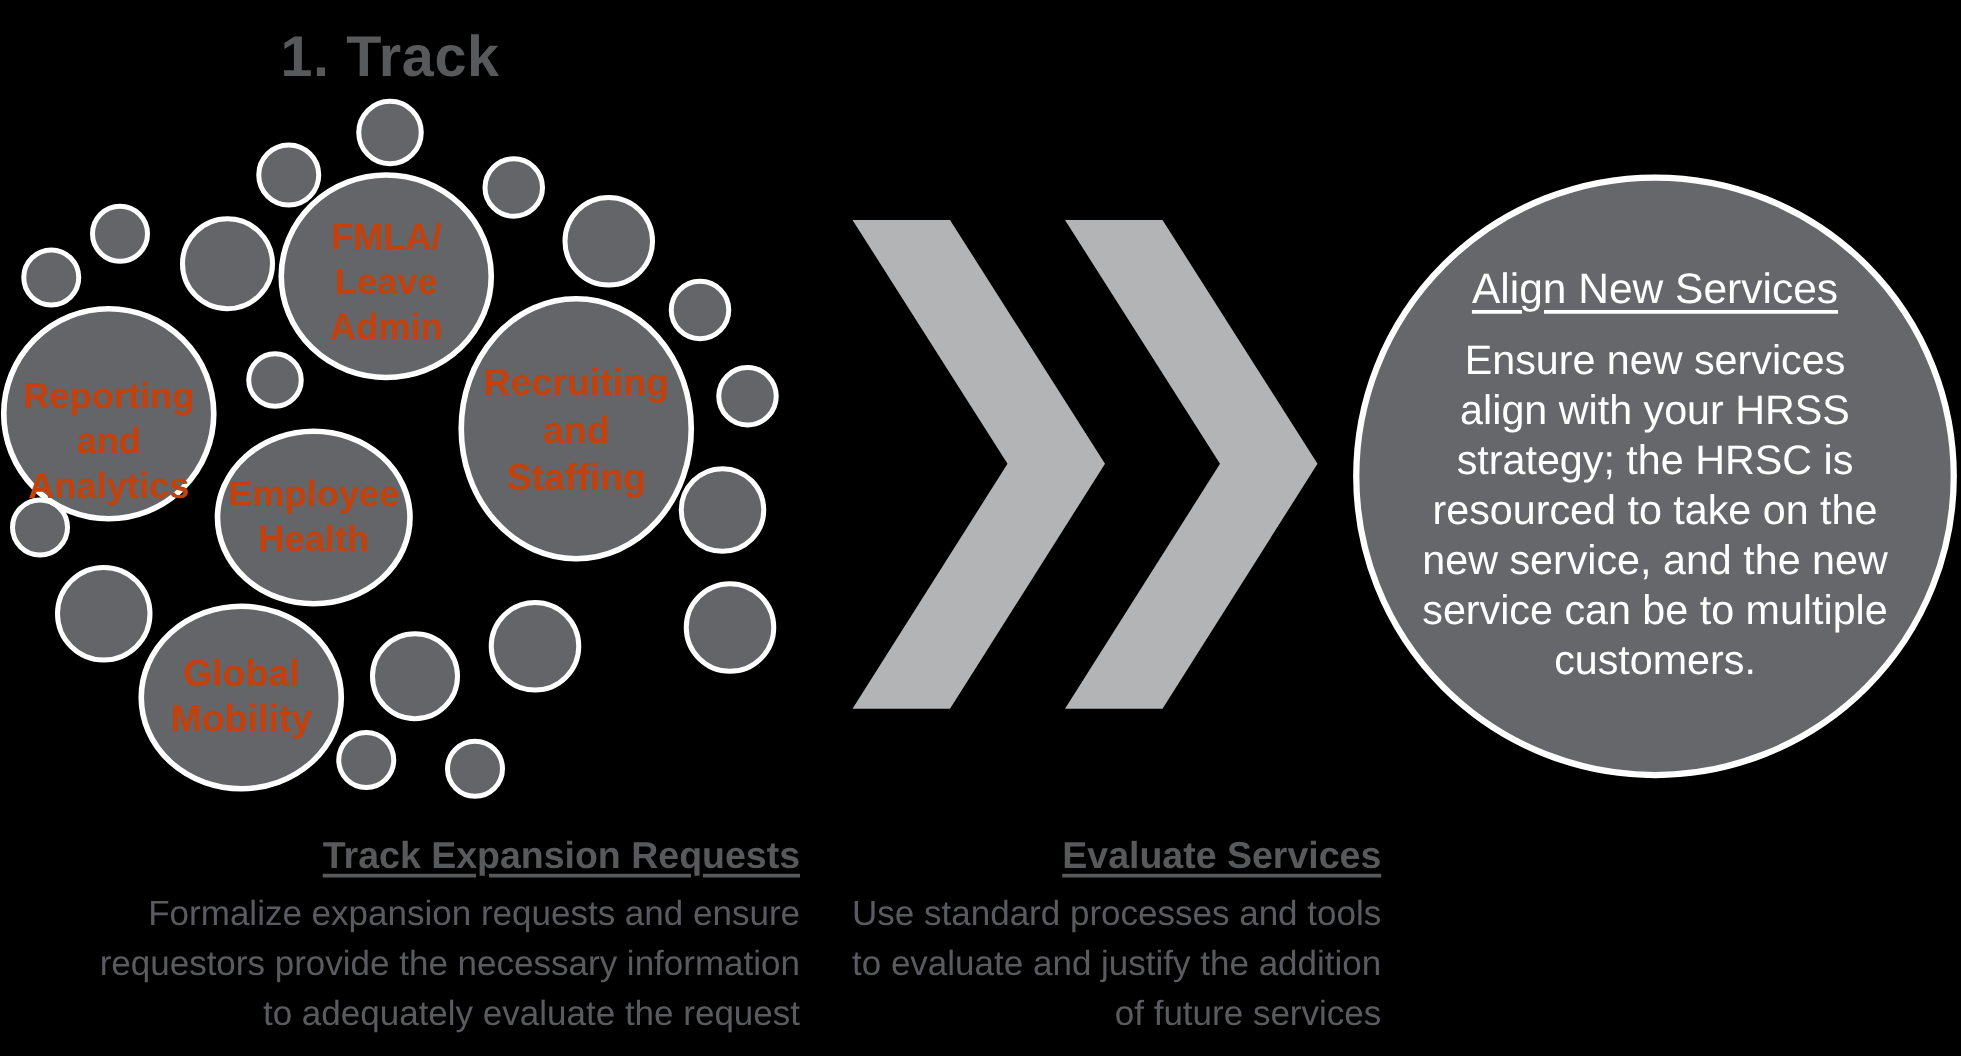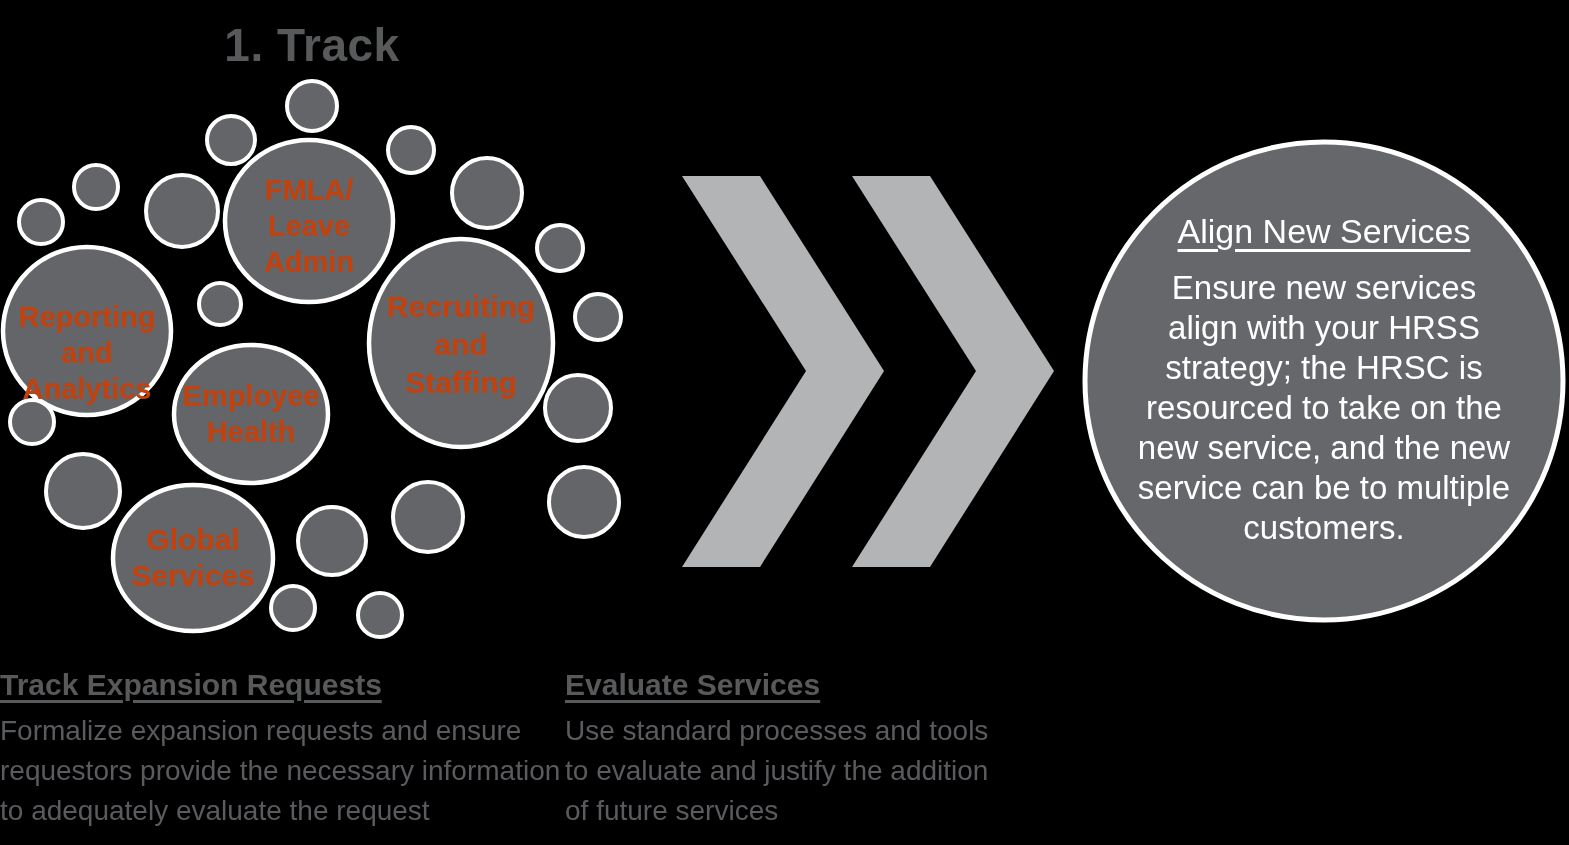--- a/index.html
+++ b/index.html
@@ -63,21 +63,21 @@
   }
   #label-fmla      { left: 309px; top: 226px; font-size: 29px; line-height: 36px; }
   #label-reporting { left: 87px;  top: 331px; font-size: 29px; line-height: 36px; margin-top: 22px; }
   #label-recruiting{ left: 461px; top: 345px; font-size: 30px; line-height: 38px; }
   #label-employee  { left: 251px; top: 414px; font-size: 29px; line-height: 36px; }
   #label-global    { left: 193px; top: 558px; font-size: 30px; line-height: 36px; }
 
   .caption {
     position: absolute;
     transform: translateX(-50%);
-    text-align: left;
+    text-align: right;
     color: #5a5b5f;
   }
   #caption-track    { left: 320px; top: 668px; width: 640px; }
   #caption-evaluate { left: 835px; top: 668px; width: 540px; }
   .caption-heading {
     font-size: 30px;
     font-weight: bold;
     line-height: 34px;
     text-decoration: underline;
     text-decoration-thickness: 3px;
@@ -164,21 +164,21 @@
 Admin</div>
   <div class="bubble-label" id="label-reporting">Reporting
 and
 Analytics</div>
   <div class="bubble-label" id="label-recruiting">Recruiting
 and
 Staffing</div>
   <div class="bubble-label" id="label-employee">Employee
 Health</div>
   <div class="bubble-label" id="label-global">Global
-Services</div>
+Mobility</div>
 
   <div class="align-content">
     <div class="align-heading">Align New Services</div>
     <div class="align-body">Ensure new services
 align with your HRSS
 strategy; the HRSC is
 resourced to take on the
 new service, and the new
 service can be to multiple
 customers.</div>

